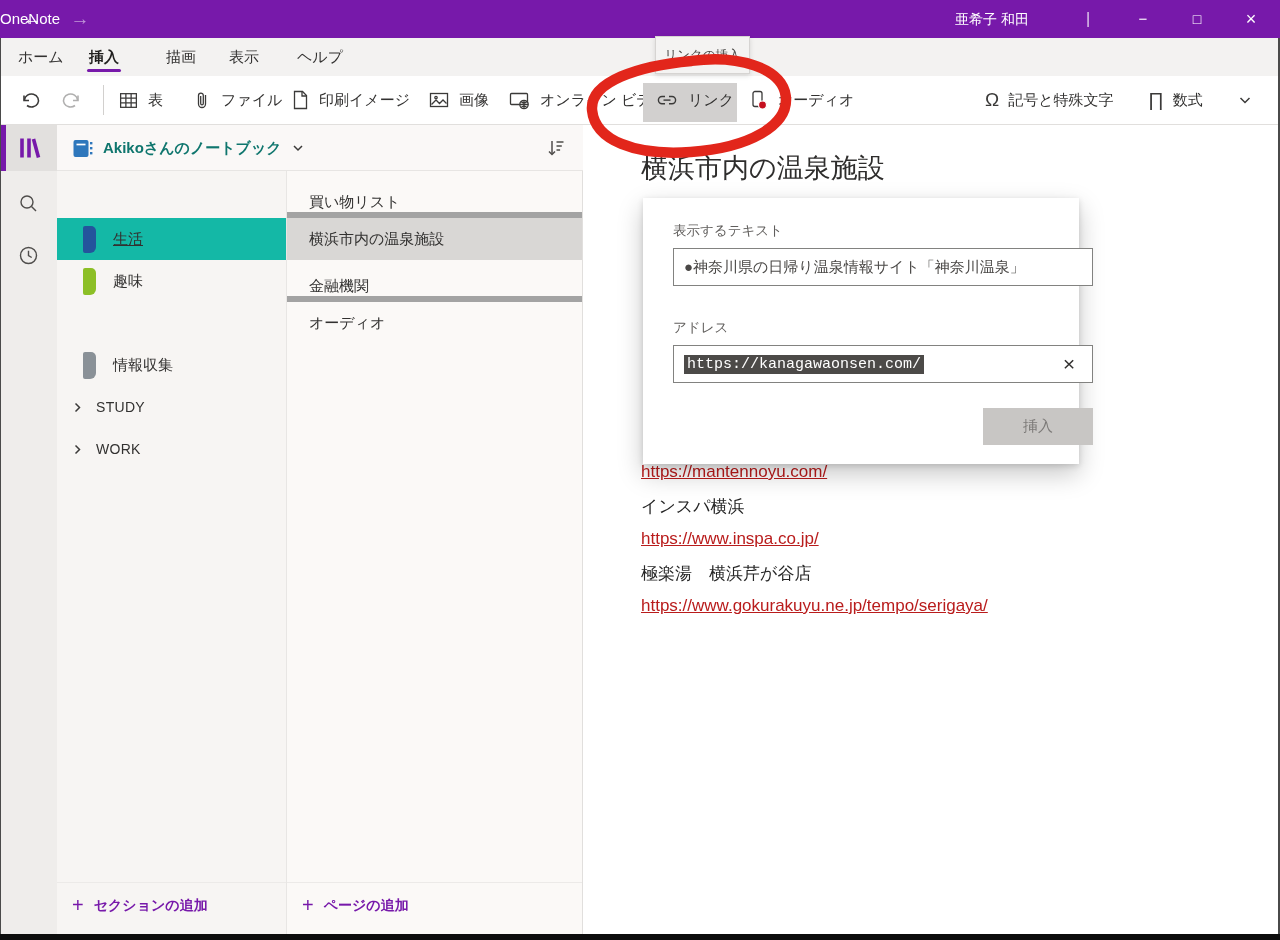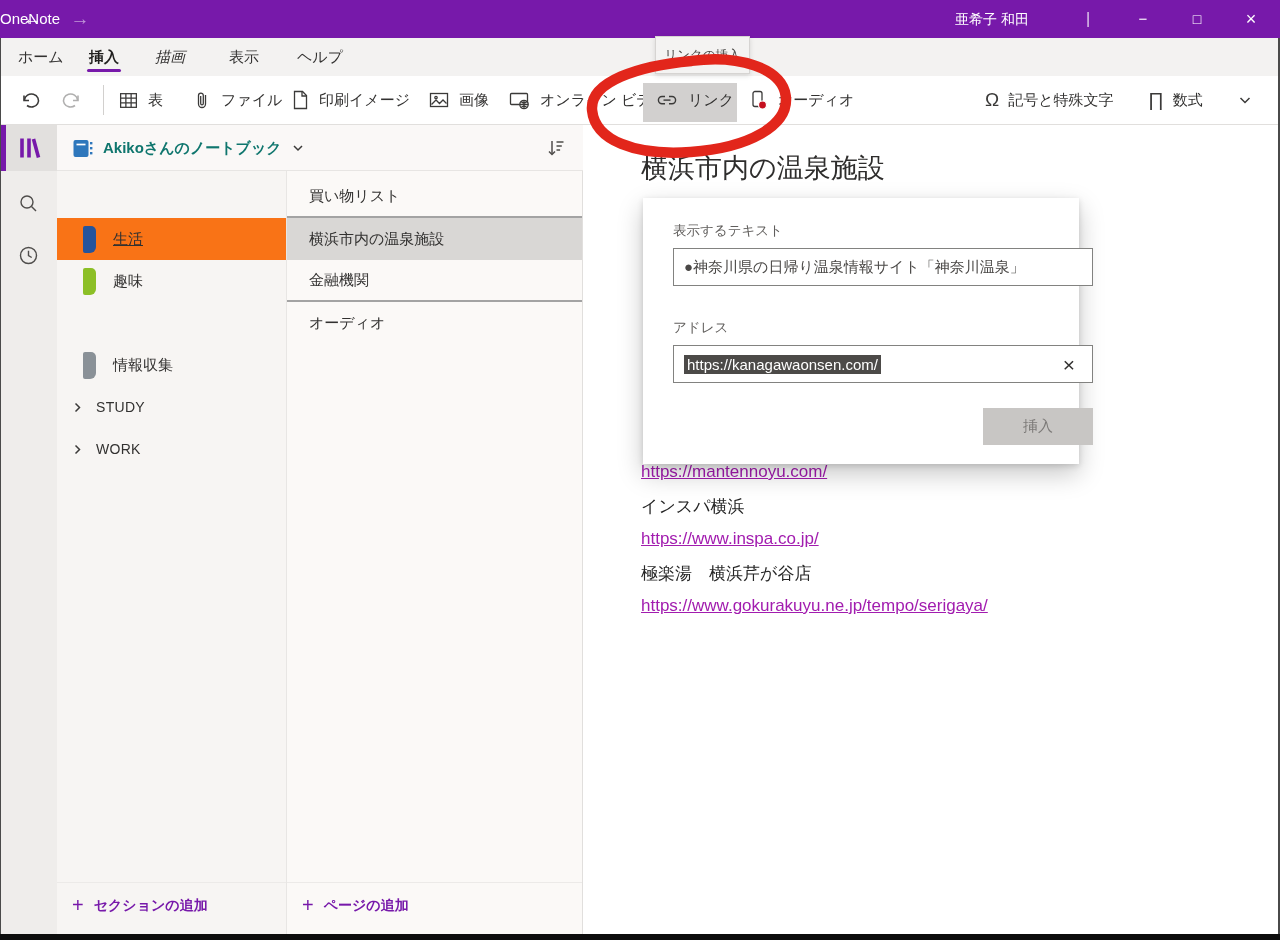--- a/index.html
+++ b/index.html
@@ -36,37 +36,37 @@
   .rail-sel { position:absolute; top:0; left:0; width:57px; height:46px; background:#e2e0de; }
   .rail-accent { position:absolute; top:0; left:0; width:6px; height:46px; background:#7719aa; }
   .rail-item { position:absolute; left:0; width:57px; height:46px; display:flex; align-items:center; justify-content:center; }
 
   
   .col-sections { position:absolute; top:125px; left:57px; width:230px; height:809px; background:#f7f5f3; border-right:1px solid #e8e6e4; }
   .col-pages { position:absolute; top:125px; left:287px; width:296px; height:809px; background:#fbf9f7; border-right:1px solid #e1dfdd; }
   .sb-header { position:absolute; top:125px; left:57px; width:526px; height:46px; background:#faf8f7; border-bottom:1px solid #e7e5e3; z-index:2; }
   .nb-btn { position:absolute; left:15px; top:0; height:46px; display:flex; align-items:center; gap:9px; font-size:15px; font-weight:bold; color:#0f766e; }
   .row { position:absolute; left:0; width:100%; height:42px; display:flex; align-items:center; font-size:15px; color:#323130; }
-  .row.sel-section { background:#f97316;text-decoration:underline; }
+  .row.sel-section { background:#14b8a6;text-decoration:underline; }
   .row.sel-page { background:#d9d7d5; }
   .grp-label { font-size:14px; color:#323130; letter-spacing:.3px; }
   .sec-tab { width:13px; height:27px; border-radius:2px 5px 6px 2px; margin-left:26px; margin-right:17px; }
   .chev { margin-left:14px; margin-right:12px; }
-  .page-row-border { border-bottom:2px solid #a3a3a3; }
+  .page-row-border { border-bottom:6px solid #a3a3a3;align-items:flex-end; }
   .add-bar { position:absolute; bottom:6px; left:0; width:100%; height:46px; border-top:1px solid #eceae8; display:flex; align-items:center; color:#7719aa; font-size:14px; font-weight:bold; gap:10px; }
   .plus { font-size:20px; font-weight:normal; margin-left:15px; }
 
   
   .content { position:absolute; top:125px; left:583px; width:695px; height:809px; background:#fff; }
   .page-title { position:absolute; left:58px; top:25px; font-size:27px; color:#2e2d2c; }
   .c-line { position:absolute; left:58px; font-size:17px; color:#262626; white-space:nowrap; }
-  .c-link { color:#a21caf; text-decoration:underline; }
-
-  
-  .dialog { position:absolute; top:198px; left:643px; width:436px; height:266px; background:#fff; box-shadow:0 10px 24px rgba(0,0,0,.22), 0 2px 6px rgba(0,0,0,.14); z-index:30; }
+  .c-link { color:#b91c1c; text-decoration:underline; }
+
+  
+  .dialog { position:absolute; top:198px; left:643px; width:436px; height:266px; background:#fff; box-shadow:0 10px 24px rgba(0,0,0,.22), 0 2px 6px rgba(0,0,0,.14); z-index:30;font-family:Liberation Mono, monospace; }
   .dlg-label { position:absolute; left:30px; font-size:13.5px; color:#605e5c; }
   .dlg-input { position:absolute; left:30px; width:420px; height:38px; border:1px solid #828280; background:#fff; display:flex; align-items:center; padding:0 10px; font-size:15px; color:#4a4846; white-space:nowrap; overflow:hidden; }
   .sel-text { background:#4c4a48; color:#fff; padding:1px 3px; }
   .dlg-clear { position:absolute; right:8px; top:0; height:38px; width:30px; display:flex; align-items:center; justify-content:center; font-size:21px; color:#323130; }
   .dlg-btn { position:absolute; left:340px; top:210px; width:110px; height:37px; background:#c8c6c4; color:#7c7a78; font-size:15px; display:flex; align-items:center; justify-content:center; }
 
   
   .marker { position:absolute; top:50px; left:583px; z-index:50; pointer-events:none; }
   .edge-b { position:absolute; left:0; bottom:0; width:1280px; height:6px; background:#0d0d0d; }
   .edge-l { position:absolute; left:0; top:38px; width:1px; height:902px; background:#4a4a4a; }
@@ -84,21 +84,21 @@
     <span class="tb-txt" style="left:955px;font-size:14px;">亜希子 和田</span>
     <span class="tb-txt" style="left:1086px;opacity:.8;">|</span>
     <span class="tb-txt tb-btn" style="left:1120px;width:46px;font-size:15px;">−</span>
     <span class="tb-txt tb-btn" style="left:1174px;width:46px;font-size:14px;">□</span>
     <span class="tb-txt tb-btn" style="left:1228px;width:46px;font-size:18px;">×</span>
   </div>
 
   <div class="menubar">
     <span class="menu-tab" style="left:18px;">ホーム</span>
     <span class="menu-tab sel" style="left:89px;">挿入</span>
-    <span class="menu-tab" style="left:155px;font-style:italic;">描画</span>
+    <span class="menu-tab" style="left:166px;">描画</span>
     <span class="menu-tab" style="left:229px;">表示</span>
     <span class="menu-tab" style="left:297px;">ヘルプ</span>
 
     <span class="mb-icon" style="left:998px;">
       <svg width="26" height="20" viewBox="0 0 26 20" fill="none" stroke="#323130" stroke-width="1.4">
         <path d="M7 14.5a4 4 0 0 1 .4-8 5 5 0 0 1 9.7 1.3 3.4 3.4 0 0 1-.6 6.7z"></path>
         <circle cx="17.5" cy="14.5" r="4" fill="#1b1a19" stroke="none"></circle>
         <path d="M15.7 14.5l1.3 1.3 2.2-2.5" stroke="#fff" stroke-width="1.3"></path>
       </svg>
     </span>

